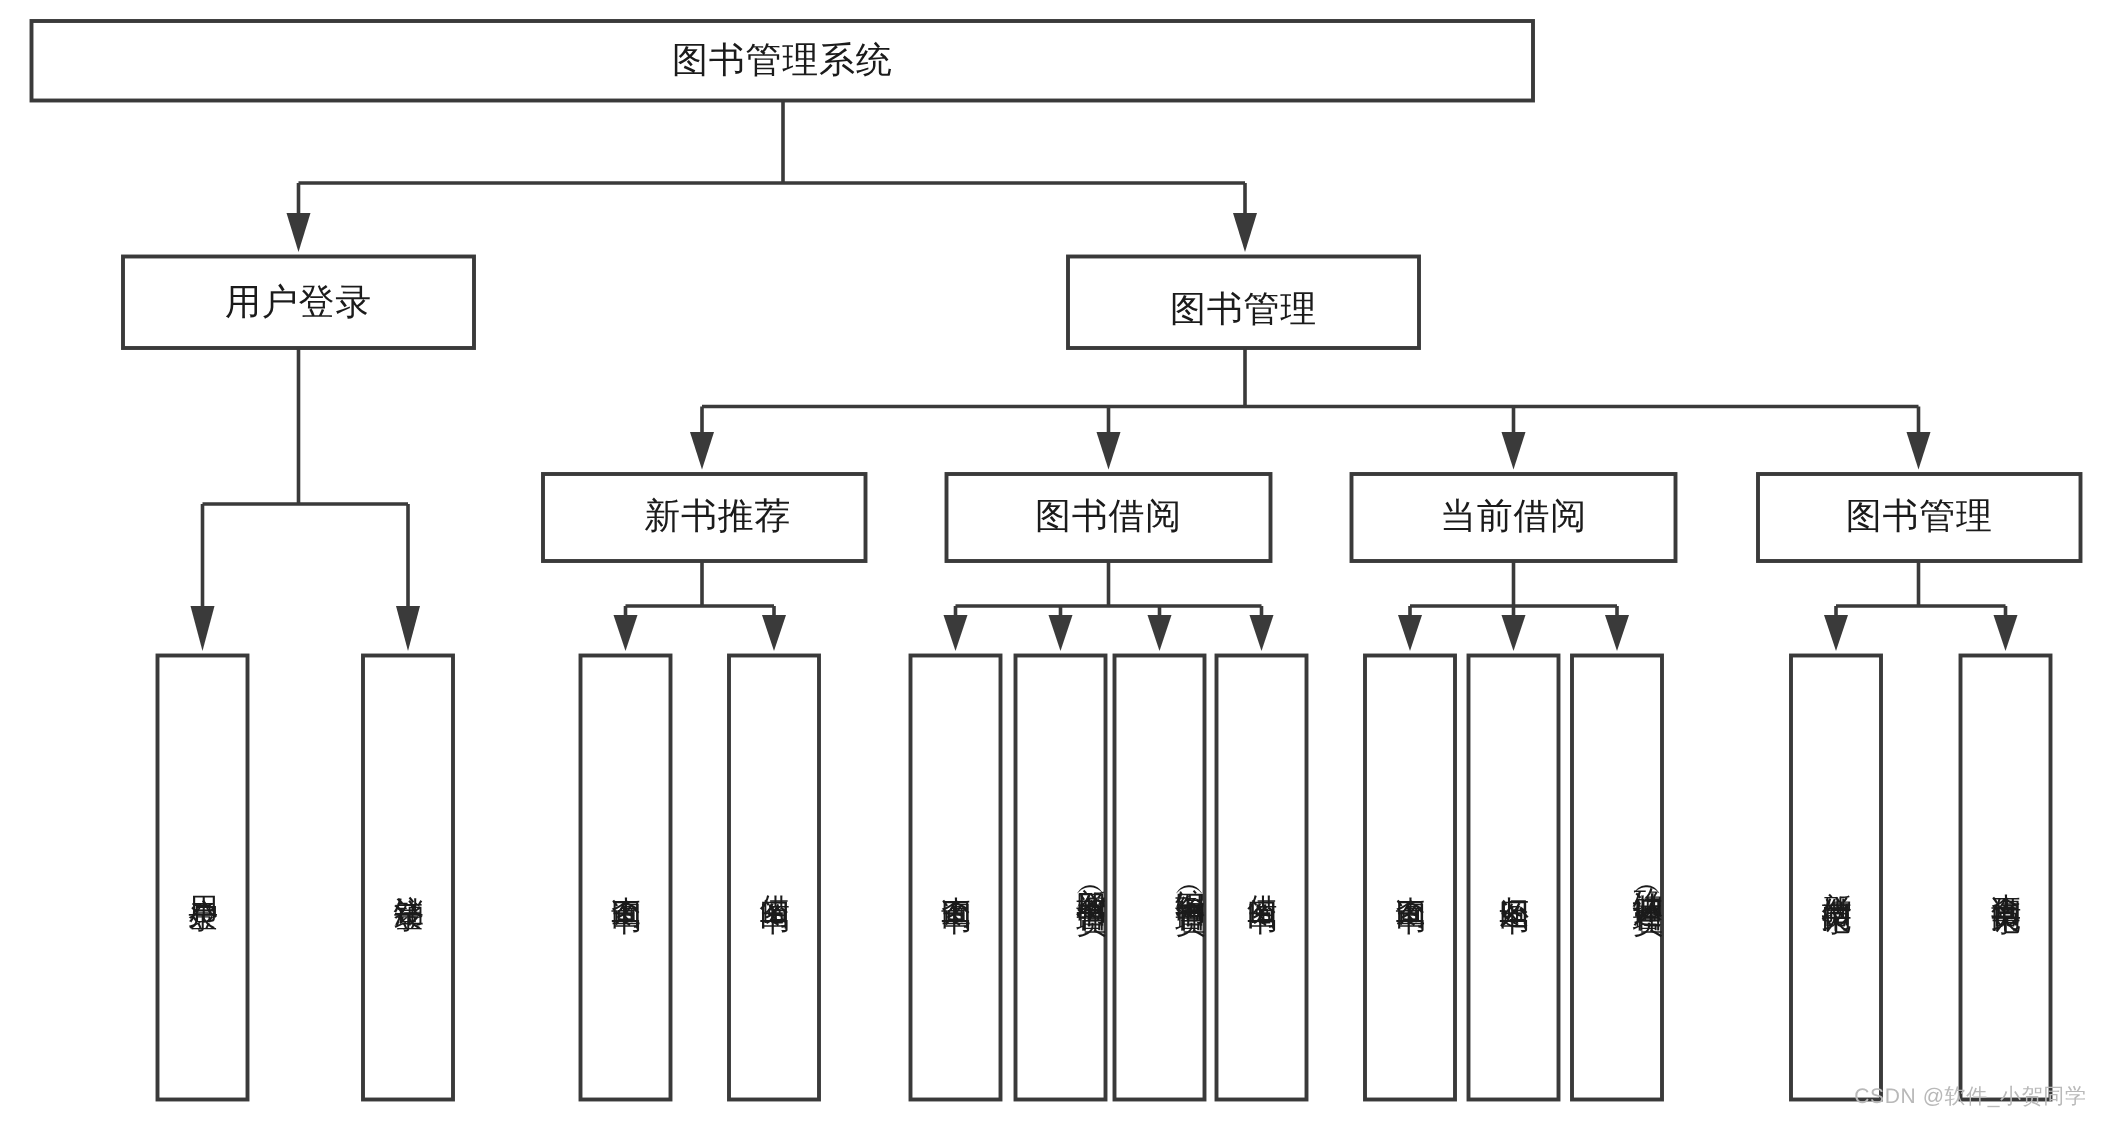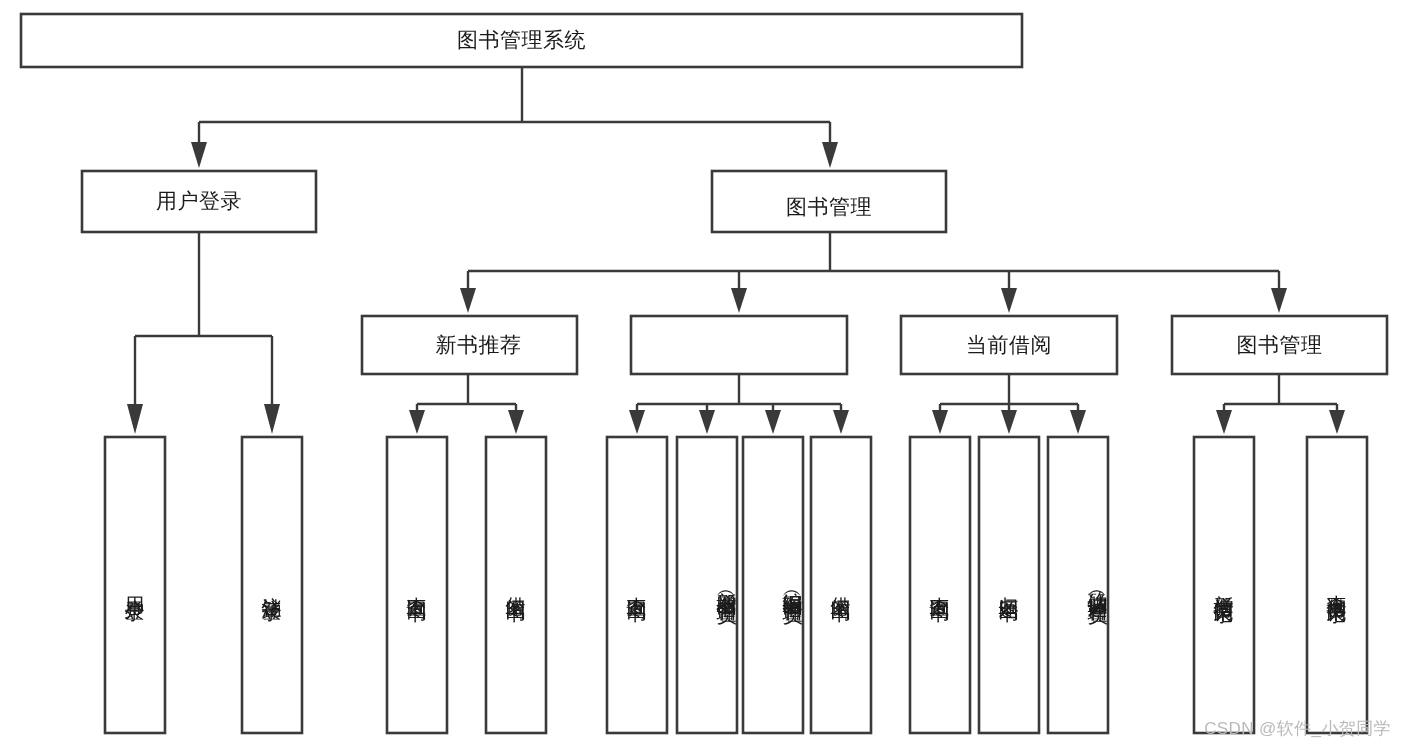--- a/index.html
+++ b/index.html
@@ -44,21 +44,21 @@
   .arrow-head {
     fill: #3a3a3a;
     stroke: none;
   }
   .node-label {
     position: absolute;
     display: flex;
     align-items: center;
     justify-content: center;
     color: #1b1b1b;
-    font-size: 21px;
+    font-size: 24px;
     font-family: "Liberation Sans", "DejaVu Sans", sans-serif;
     letter-spacing: 0.5px;
     line-height: 1.15;
     white-space: nowrap;
     pointer-events: none;
   }
   .leaf-label {
     position: absolute;
     display: flex;
     align-items: center;
@@ -71,21 +71,21 @@
     letter-spacing: 2px;
     line-height: 1.0;
     white-space: normal;
     pointer-events: none;
     text-align: center;
   }
   .watermark {
     position: absolute;
     right: 14px;
     bottom: 7px;
-    font-size: 17px;
+    font-size: 14px;
     color: #b9b9b9;
     font-family: "Liberation Sans", "DejaVu Sans", sans-serif;
     letter-spacing: 0.4px;
     white-space: nowrap;
     pointer-events: none;
   }
 </style>
 </head>
 <body>
 
@@ -185,20 +185,21 @@
   </svg>
 
   <div class="node-label" style="left:21px; top:14px; width:1001px; height:53px;">图书管理系统</div>
 
   <div class="node-label" style="left:82px; top:171px; width:234px; height:61px;">用户登录</div>
 
   <div class="node-label" style="left:712px; top:171px; width:234px; height:72px;">图书管理</div>
 
   <div class="node-label" style="left:362px; top:316px; width:233px; height:58px;">新书推荐</div>
 
+  <div class="node-label" style="left:631px; top:316px; width:216px; height:58px;">图书借阅</div>
 
   <div class="node-label" style="left:901px; top:316px; width:216px; height:58px;">当前借阅</div>
 
   <div class="node-label" style="left:1172px; top:316px; width:215px; height:58px;">图书管理</div>
 
   <div class="leaf-label" style="left:105px; top:437px; width:60px; height:296px;">用户登录</div>
   <div class="leaf-label" style="left:242px; top:437px; width:60px; height:296px;">注销登录</div>
 
   <div class="leaf-label" style="left:387px; top:437px; width:60px; height:296px;">查询图书</div>
   <div class="leaf-label" style="left:486px; top:437px; width:60px; height:296px;">借阅图书</div>

